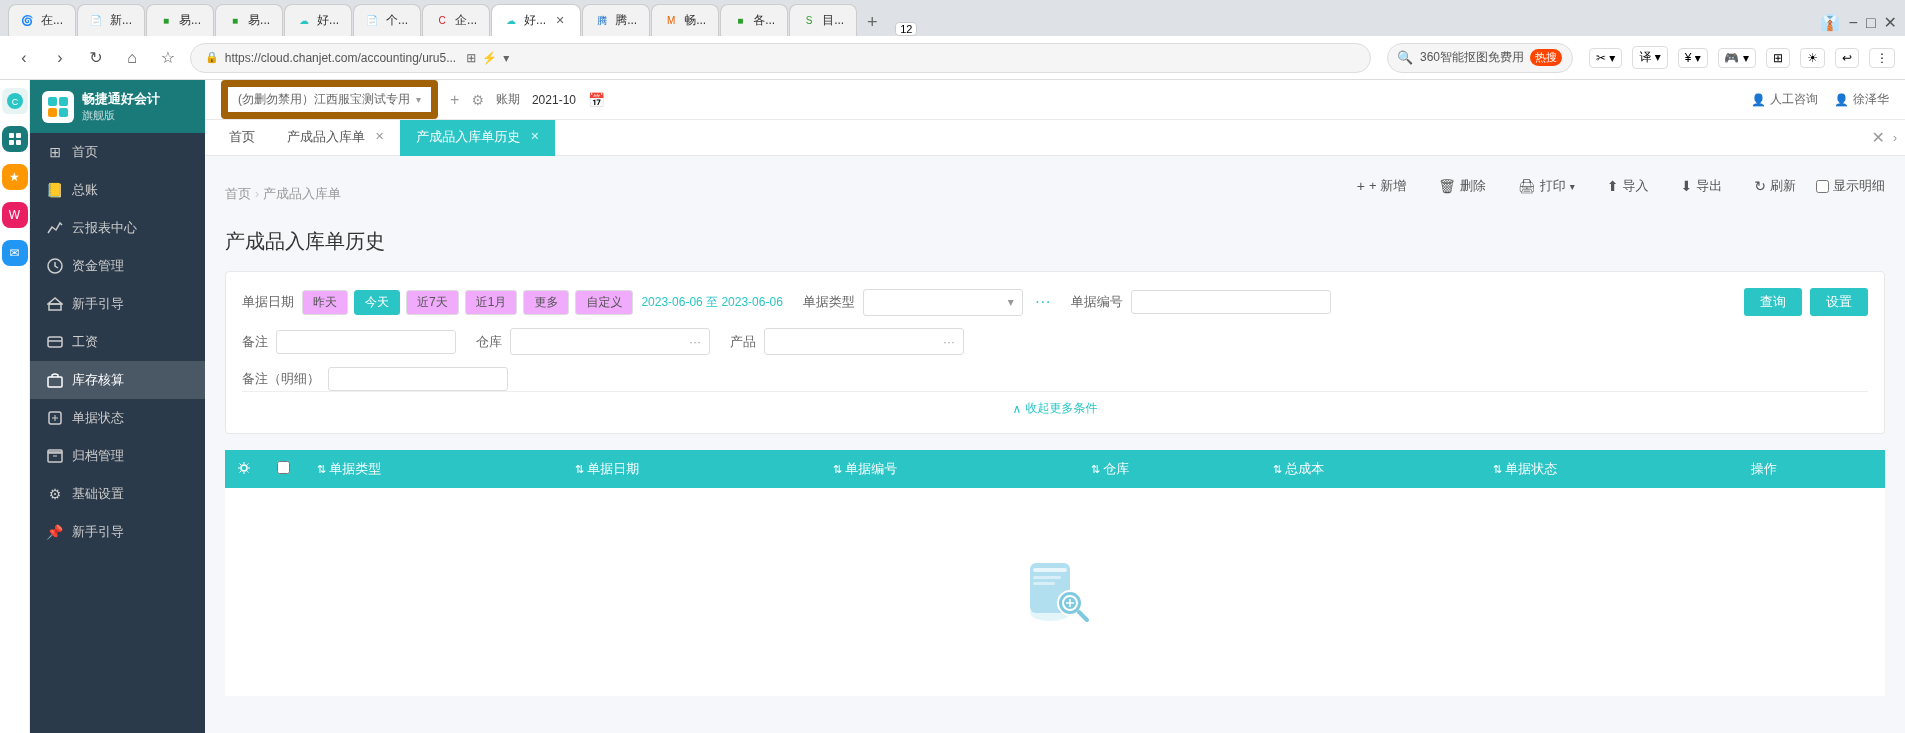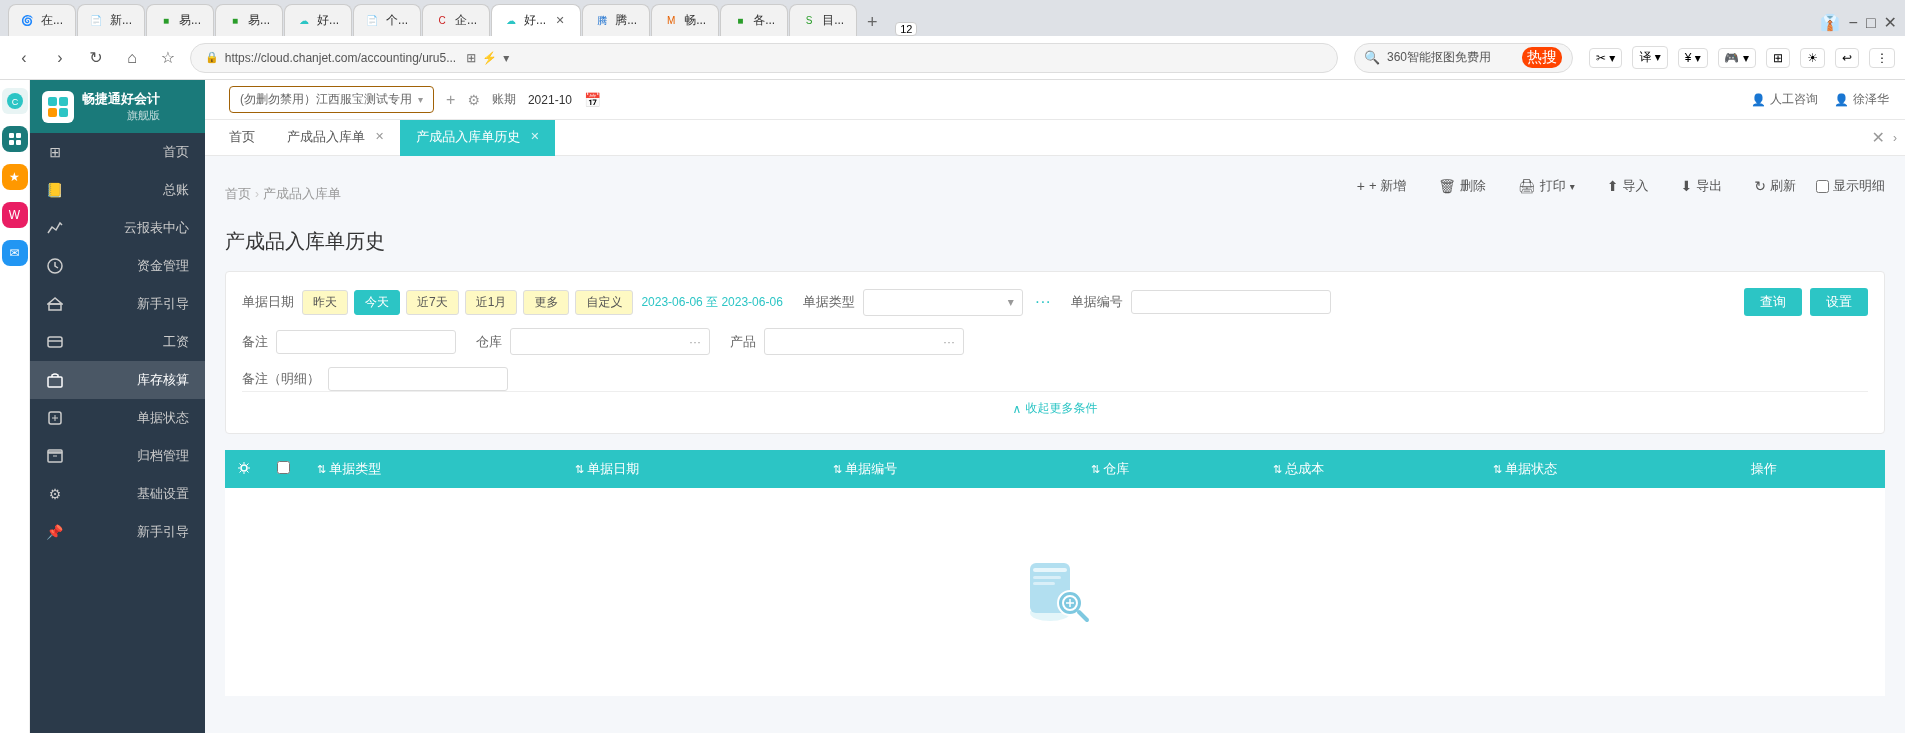--- a/index.html
+++ b/index.html
@@ -18,45 +18,45 @@
     .tab-right-controls { margin-left: auto; display: flex; align-items: center; gap: 8px; padding-bottom: 4px; }
     .tab-right-controls span { font-size: 16px; color: #555; cursor: pointer; }
 
     
     .address-bar { height: 44px; background: #fff; display: flex; align-items: center; padding: 0 10px; gap: 8px; border-bottom: 1px solid #ddd; }
     .nav-btn { width: 28px; height: 28px; display: flex; align-items: center; justify-content: center; border-radius: 50%; cursor: pointer; color: #555; font-size: 16px; }
     .address-input { flex: 1; height: 30px; background: #f5f5f5; border: 1px solid #ddd; border-radius: 20px; padding: 0 14px; font-size: 12px; color: #333; display: flex; align-items: center; gap: 6px; }
     .address-url { color: #555; font-size: 12px; overflow: hidden; text-overflow: ellipsis; white-space: nowrap; }
     .search-box { display: flex; align-items: center; gap: 6px; padding: 0 10px; height: 30px; border: 1px solid #ddd; border-radius: 20px; background: #f5f5f5; margin-left: 8px; }
     .search-label { font-size: 12px; color: #555; }
-    .hot-badge { background: #ff4400; color: #fff; font-size: 15px; padding: 1px 5px; border-radius: 10px; margin-left: 25px; }
+    .hot-badge { background: #ff4400; color: #fff; font-size: 11px; padding: 1px 5px; border-radius: 10px; }
     .toolbar-icons { display: flex; align-items: center; gap: 10px; margin-left: 8px; }
     .toolbar-icon-btn { padding: 2px 6px; border: 1px solid #ddd; border-radius: 4px; font-size: 12px; background: #fff; cursor: pointer; display: flex; align-items: center; gap: 3px; }
 
     
     .app-container { display: flex; flex: 1; overflow: hidden; }
 
     
     .icon-sidebar { width: 30px; background: #fff; border-right: 1px solid #eee; display: flex; flex-direction: column; align-items: center; padding: 8px 0; gap: 12px; }
     .icon-sidebar-item { width: 26px; height: 26px; border-radius: 6px; display: flex; align-items: center; justify-content: center; cursor: pointer; font-size: 14px; }
 
     
-    .nav-sidebar { width: 175px; background: #2b3a4a; display: flex; flex-direction: column; text-align: right; }
+    .nav-sidebar { width: 175px; background: #2b3a4a; display: flex; flex-direction: column; }
     .nav-header { background: #1a7a7a; padding: 10px 12px; display: flex; align-items: center; gap: 8px; cursor: pointer; }
     .nav-item { display: flex; align-items: center; gap: 8px; padding: 10px 16px; color: #ccc; cursor: pointer; font-size: 13px; }
     .nav-item.active { background: rgba(255,255,255,0.15); color: #fff; }
     .nav-item-icon { width: 18px; height: 18px; display: flex; align-items: center; justify-content: center; font-size: 14px; }
     .nav-item-label { flex: 1; }
 
     
     .main-content { flex: 1; display: flex; flex-direction: column; background: #f5f7fa; overflow: hidden; }
 
     
     .main-topbar { height: 40px; background: #fff; border-bottom: 1px solid #e8e8e8; display: flex; align-items: center; padding: 0 16px; gap: 12px; }
-    .company-selector { display: flex; align-items: center; gap: 6px; padding: 4px 10px; border: 1px solid #a16207; border-radius: 4px; cursor: pointer; background: #fff; margin-left: 8px; }
+    .company-selector { display: flex; align-items: center; gap: 6px; padding: 4px 10px; border: 7px solid #a16207; border-radius: 4px; cursor: pointer; background: #fff; }
     .company-name { color: #666; font-size: 12px; }
     .period-label { color: #666; font-size: 12px; }
     .period-value { color: #333; font-size: 12px; font-weight: 500; }
     .topbar-right { margin-left: auto; display: flex; align-items: center; gap: 16px; }
     .user-service { display: flex; align-items: center; gap: 4px; color: #666; font-size: 12px; cursor: pointer; }
     .user-avatar { display: flex; align-items: center; gap: 4px; color: #666; font-size: 12px; cursor: pointer; }
 
     
     .page-tabs { height: 36px; background: #fff; border-bottom: 1px solid #e8e8e8; display: flex; align-items: center; padding: 0 8px; }
     .page-tab { height: 36px; padding: 0 16px; display: flex; align-items: center; gap: 6px; font-size: 13px; color: #666; cursor: pointer; border-bottom: 2px solid transparent; }
@@ -77,21 +77,21 @@
     .action-btn .btn-icon { font-size: 14px; }
     .show-columns { display: flex; align-items: center; gap: 4px; font-size: 13px; color: #555; }
     .show-columns input[type=checkbox] { cursor: pointer; }
 
     
     .search-panel { background: #fff; border: 1px solid #e8e8e8; border-radius: 4px; padding: 16px; margin-bottom: 16px; }
     .search-row { display: flex; align-items: center; gap: 20px; margin-bottom: 12px; }
     .search-field { display: flex; align-items: center; gap: 8px; }
     .search-field-label { color: #666; font-size: 13px; white-space: nowrap; }
     .date-filters { display: flex; align-items: center; gap: 6px; }
-    .date-btn { padding: 3px 10px; border: 1px solid #ddd; border-radius: 3px; background: #fef9c3; font-size: 12px; color: #555; cursor: pointer; }
+    .date-btn { padding: 3px 10px; border: 1px solid #ddd; border-radius: 3px; background: #f0abfc; font-size: 12px; color: #555; cursor: pointer; }
     .date-btn.active { background: #2cc5c5; color: #fff; border-color: #2cc5c5; }
     .date-range { font-size: 12px; color: #2cc5c5; }
     .select-field { padding: 4px 8px; border: 1px solid #ddd; border-radius: 3px; background: #fff; font-size: 12px; color: #555; min-width: 160px; cursor: pointer; display: flex; align-items: center; justify-content: space-between; }
     .input-field { padding: 4px 8px; border: 1px solid #ddd; border-radius: 3px; background: #fff; font-size: 12px; color: #555; width: 180px; }
     .more-dots { color: #2cc5c5; font-size: 16px; cursor: pointer; margin-left: 4px; }
     .search-actions { display: flex; gap: 8px; margin-left: auto; }
     .btn-query { background: #2cc5c5; color: #fff; border: none; border-radius: 3px; padding: 5px 16px; font-size: 13px; cursor: pointer; }
     .btn-settings { background: #2cc5c5; color: #fff; border: none; border-radius: 3px; padding: 5px 16px; font-size: 13px; cursor: pointer; }
     .collapse-row { display: flex; align-items: center; justify-content: center; border-top: 1px solid #eee; padding-top: 8px; cursor: pointer; color: #2cc5c5; font-size: 12px; gap: 4px; }
 

